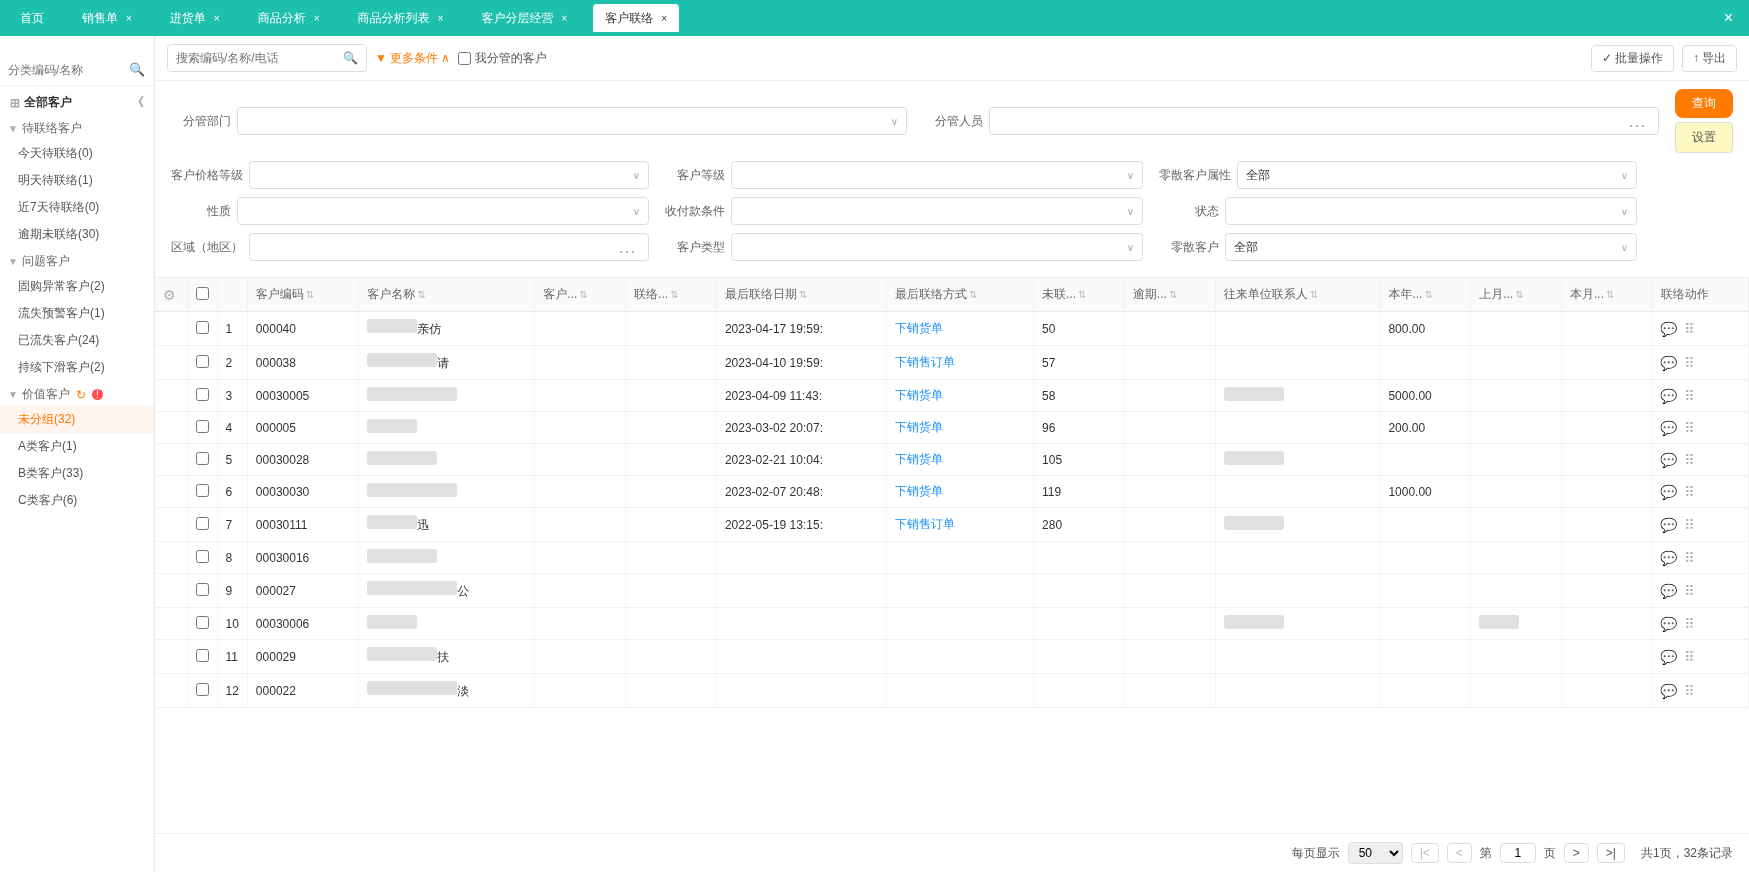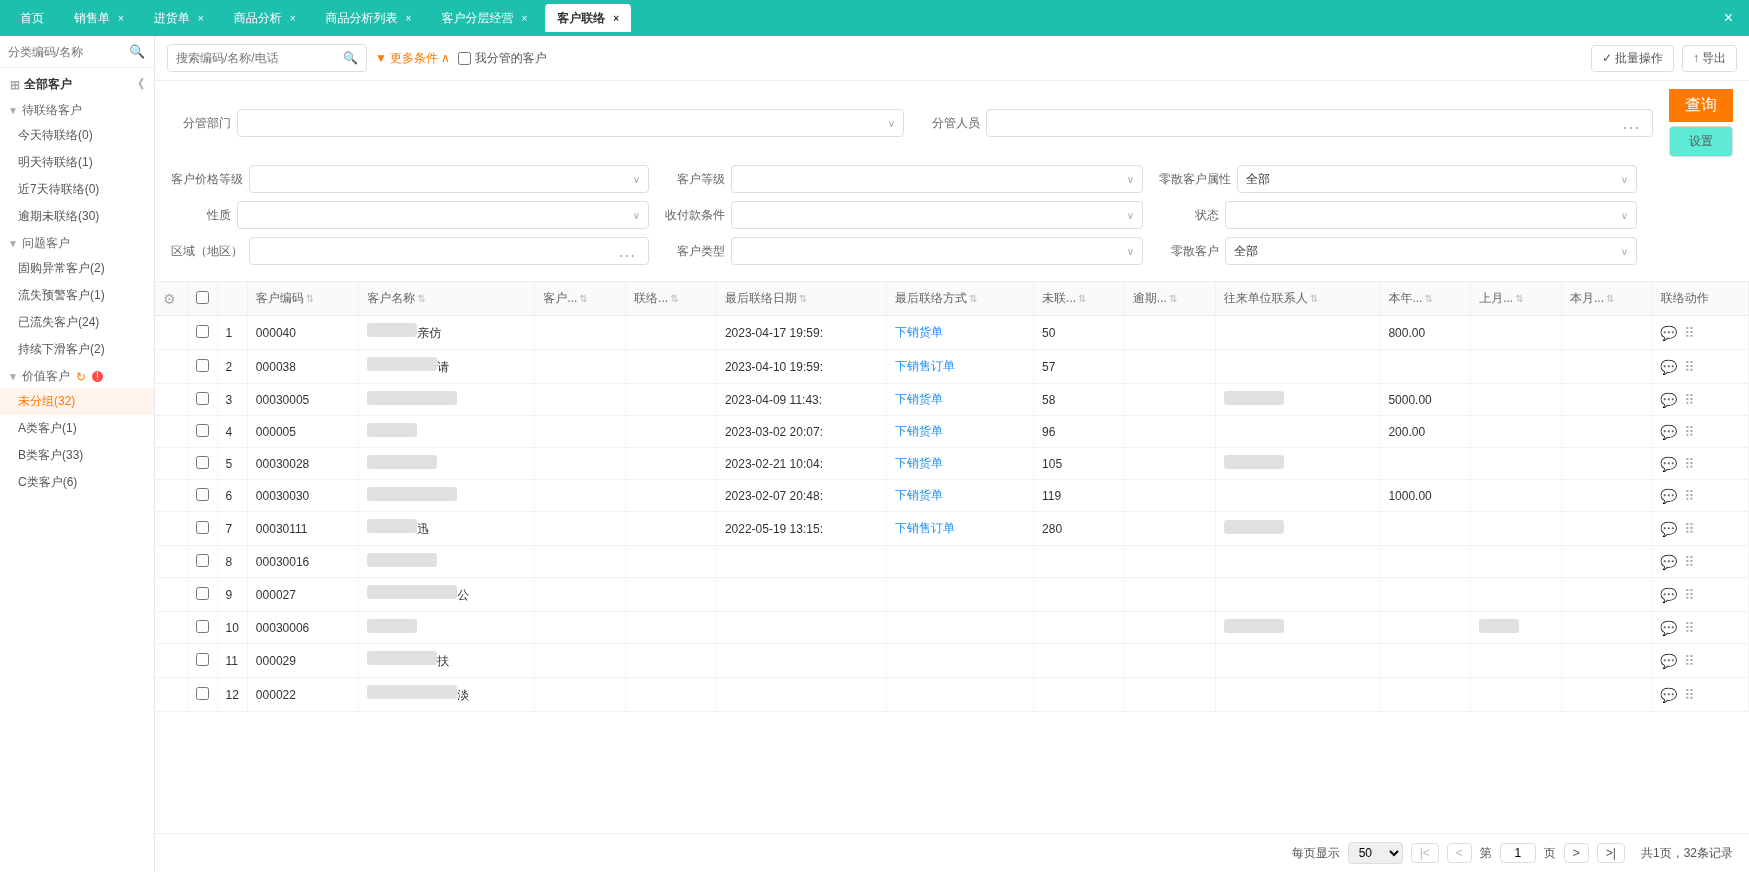--- a/index.html
+++ b/index.html
@@ -5,34 +5,34 @@
     * { box-sizing: border-box; margin: 0; padding: 0; font-family: 'Microsoft YaHei', Arial, sans-serif; font-size: 12px; }
     body { background: #f0f2f5; overflow: hidden; }
 
     
     .top-nav {
       display: flex;
       align-items: center;
       background: #1dbfad;
       height: 36px;
       padding: 0 8px;
-      gap: 6px;
+      gap: 14px;
     }
     .top-nav .nav-tab {
       display: flex; align-items: center; gap: 4px;
       padding: 0 12px;
       height: 28px;
       border-radius: 4px 4px 0 0;
       cursor: pointer;
       color: white;
       font-size: 13px;
       position: relative;
     }
     .top-nav .nav-tab.home { background: transparent; }
-    .top-nav .nav-tab.active { background: white; color: #333; font-weight: bold; }
+    .top-nav .nav-tab.active { background: white; color: #333; }
     .top-nav .nav-tab .close-icon { font-size: 10px; margin-left: 4px; cursor: pointer; }
     .top-nav .window-close {
       margin-left: auto;
       color: white;
       font-size: 16px;
       cursor: pointer;
       padding: 0 8px;
     }
 
     
@@ -50,20 +50,21 @@
       flex-direction: column;
       overflow-y: auto;
       flex-shrink: 0;
     }
     .sidebar-search {
       display: flex;
       align-items: center;
       padding: 8px;
       border-bottom: 1px solid #f0f0f0;
       gap: 4px;
+      margin-top: 18px;
     }
     .sidebar-search input {
       border: none;
       outline: none;
       font-size: 12px;
       width: 100%;
       color: #999;
     }
     .sidebar-search .search-icon { color: #aaa; font-size: 13px; cursor: pointer; }
     .sidebar-section-header {
@@ -183,24 +184,24 @@
       display: flex; align-items: center; justify-content: space-between;
       background: white; cursor: pointer;
     }
     .filter-field .field-select .chev { color: #aaa; font-size: 10px; }
     .filter-more-btn {
       color: #aaa; cursor: pointer; font-size: 18px; padding: 0 4px;
     }
     .filter-btn-group { display: flex; flex-direction: column; gap: 4px; }
     .btn-query {
       background: #ff7a00; color: white; border: none;
-      padding: 6px 16px; border-radius: 0; cursor: pointer; font-size: 16px;
+      padding: 6px 16px; border-radius: 8px; cursor: pointer; font-size: 12px;
     }
     .btn-reset {
-      background: #5eead4; color: #555; border: 1px solid #ddd;
+      background: #fef9c3; color: #555; border: 1px solid #ddd;
       padding: 6px 16px; border-radius: 4px; cursor: pointer; font-size: 12px;
     }
 
     
     .table-container {
       flex: 1;
       overflow: auto;
       background: white;
       margin: 0;
     }

